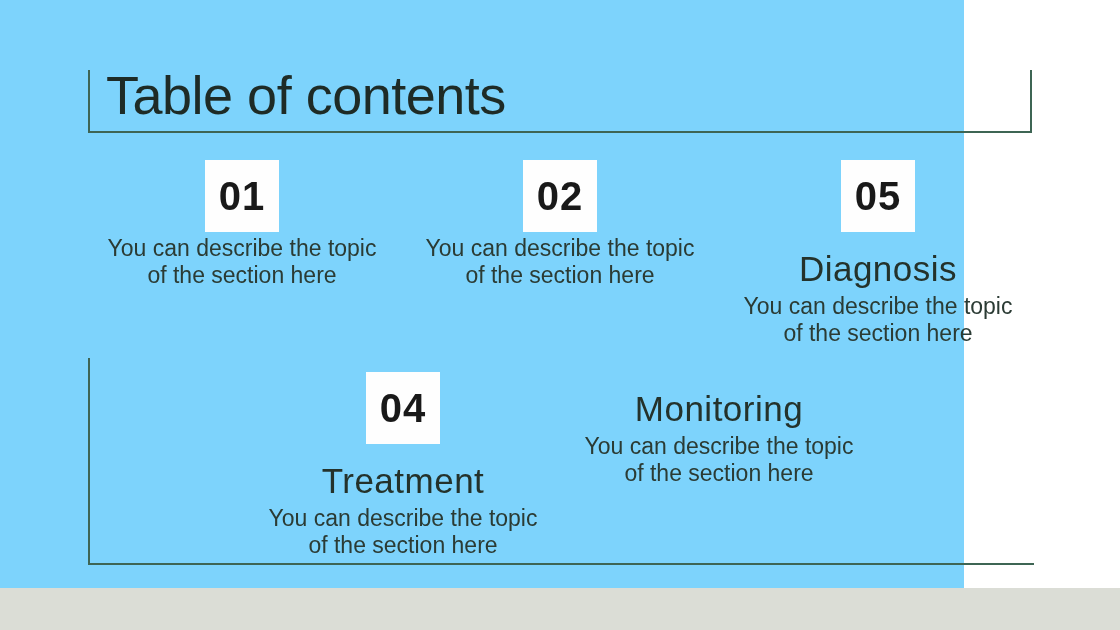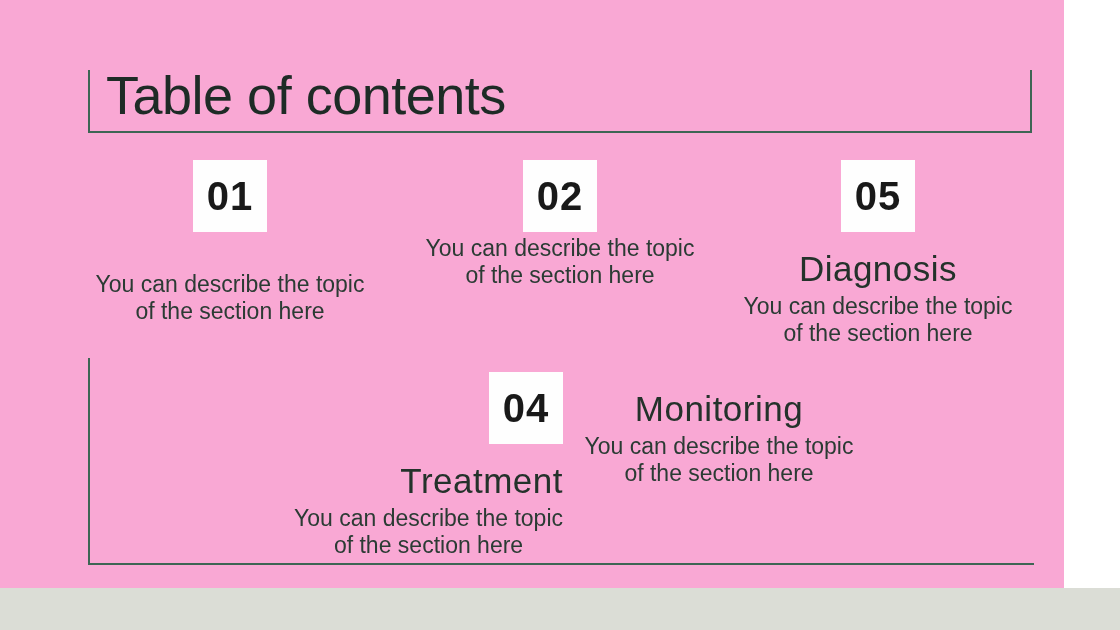--- a/index.html
+++ b/index.html
@@ -3,22 +3,22 @@
 <meta charset="utf-8">
 <style>
   html, body { margin: 0; padding: 0; }
   body {
     width: 1120px; height: 630px;
     font-family: "Liberation Sans", sans-serif;
     overflow: hidden;
   }
   .slide {
     position: relative;
-    width: 1064px; height: 630px;
-    background: #f9a8d4;
+    width: 964px; height: 630px;
+    background: #7dd3fc;
   }
   .footer-strip {
     position: absolute;
     left: 0; top: 588px;
     width: 1120px; height: 42px;
     background: #dbddd6;
   }
   .slide-title {
     position: absolute;
     left: 106px; top: 64px;
@@ -40,24 +40,24 @@
   .section {
     position: absolute;
     width: 320px;
     display: flex;
     flex-direction: column;
     align-items: center;
     text-align: center;
   }
   .sec-row1 { top: 160px; }
   .sec-row2 { top: 372px; }
-  .sec-1 { left: 70px; gap: 36px;  }
+  .sec-1 { left: 82px;  }
   .sec-2 { left: 400px; }
   .sec-3 { left: 718px; }
-  .sec-4 { left: 243px; align-items: flex-end; }
+  .sec-4 { left: 243px; }
   .sec-5 { left: 559px; }
 
   .num-box {
     width: 74px; height: 72px;
     background: #fefefe;
     display: flex;
     align-items: center;
     justify-content: center;
     font-size: 40px;
     font-weight: bold;

